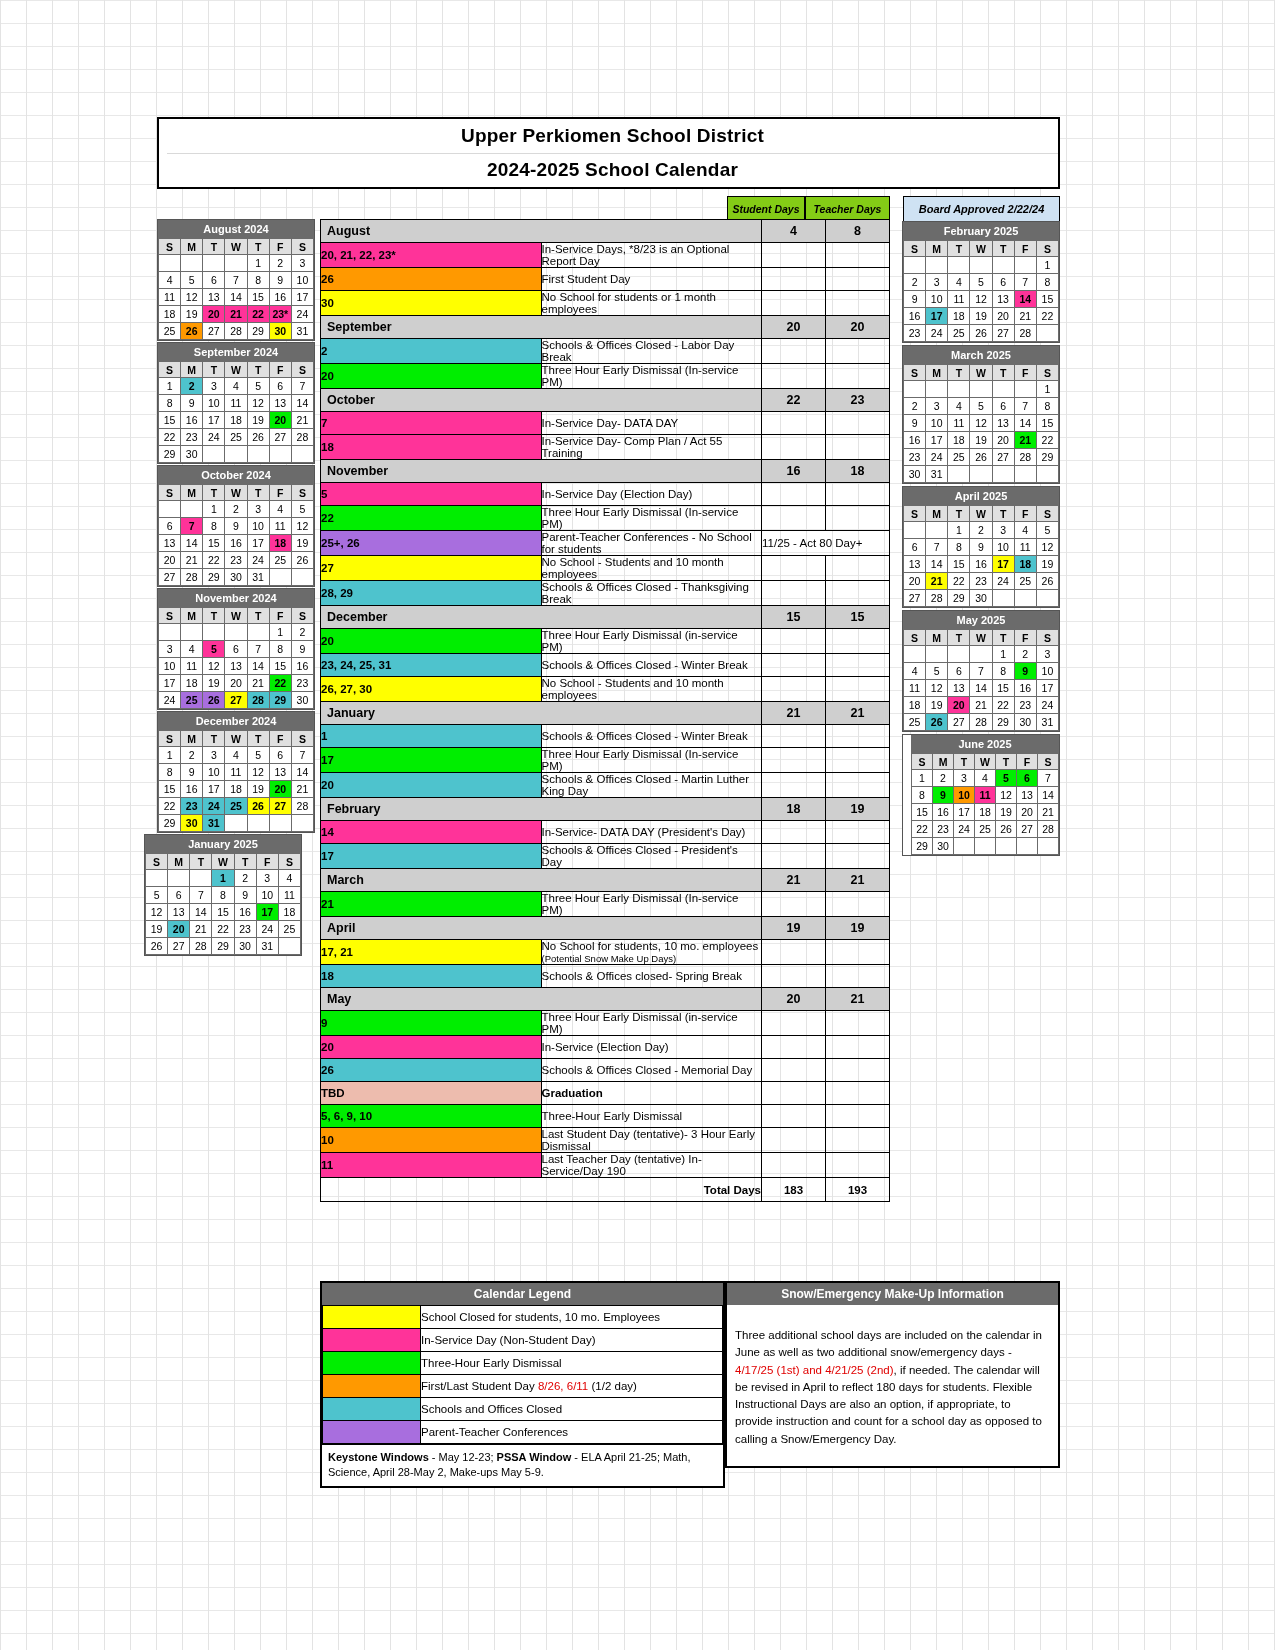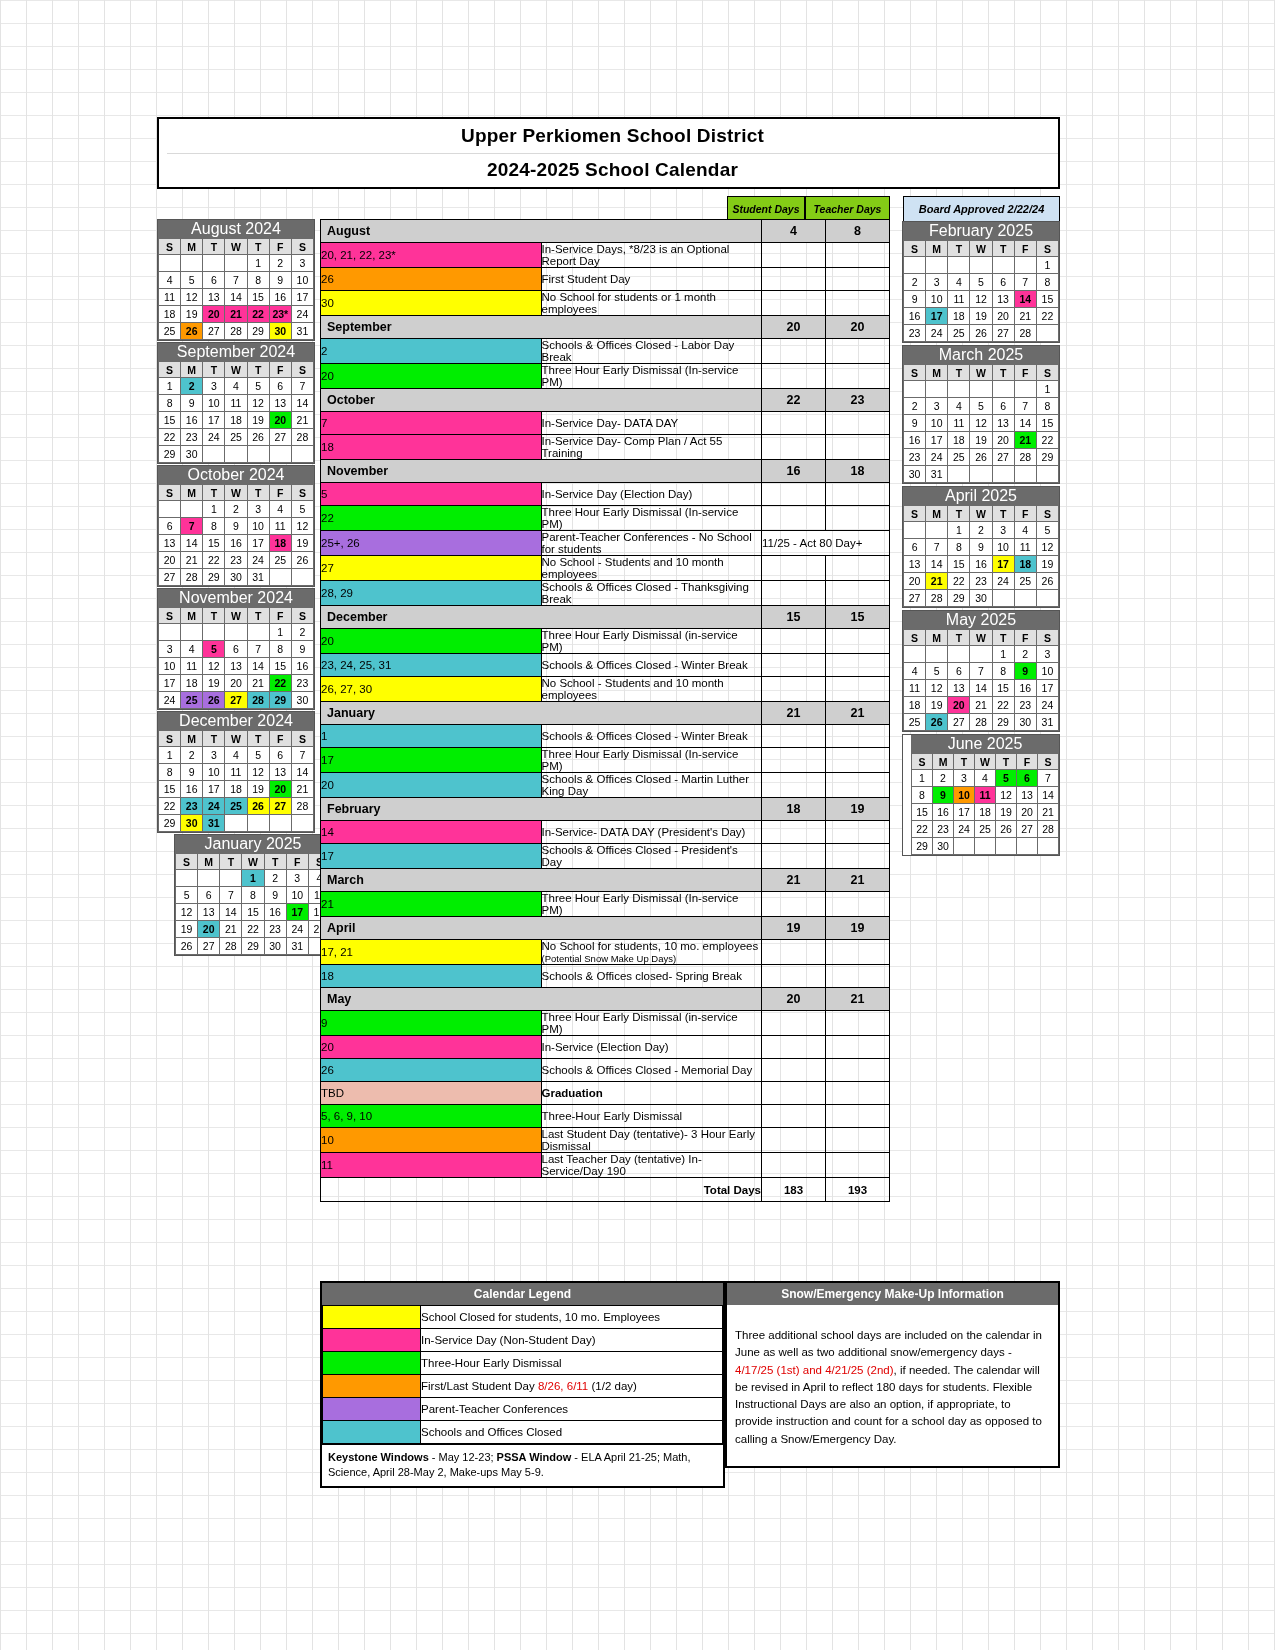--- a/index.html
+++ b/index.html
@@ -50,21 +50,21 @@
     position:absolute; left:903px; top:196px; width:157px; height:26px;
     border:1px solid #000; background:#cfe2f3;
     display:flex; align-items:center; justify-content:center;
     font-style:italic; font-weight:bold; font-size:11px;
   }
 
   
   .mini{ position:absolute; width:158px; border:1px solid #555; background:#fff; }
   .mini-title{
     background:#6b6b6b; color:#fff; text-align:center;
-    font-weight:normal; font-size:16px; height:18px; line-height:18px;
+    font-weight:bold; font-size:11px; height:18px; line-height:18px;
   }
   table.mini-tbl{ border-collapse:collapse; width:100%; table-layout:fixed; }
   table.mini-tbl th{
     background:#e0e0e0; border:1px solid #6b6b6b;
     font-size:10.5px; font-weight:bold; height:16px; padding:0; text-align:center;
   }
   table.mini-tbl td{
     border:1px solid #6b6b6b; height:17px; padding:0;
     text-align:center; font-size:10.5px; background:#fff;
   }
@@ -83,21 +83,21 @@
   .events{
     position:absolute; left:320px; top:219px; width:570px;
     border-collapse:collapse; table-layout:fixed;
   }
   .events td{ border:1px solid #000; padding:0; font-size:11.5px; height:23px; }
   .ev-month td{
     background:#cfcfcf; font-weight:bold; font-size:12.5px;
   }
   .ev-month .m-name{ padding-left:6px; }
   .ev-month .m-num{ text-align:center; }
-  .ev-days{ width:98px; font-weight:normal; padding-left:5px; white-space:nowrap;margin-left:32px; }
+  .ev-days{ width:98px; font-weight:bold; padding-left:5px; white-space:nowrap;margin-left:32px; }
   .ev-desc{ padding-left:6px; }
   .ev-sd{ width:64px; text-align:center; }
   .ev-td{ width:64px; text-align:center; font-size:11px; }
   .ev-note{ text-align:left; font-size:11px; }
   .small-note{ font-size:9.5px; }
   .total-row td{ font-weight:bold; height:24px; }
   .total-label{ text-align:right; padding-right:8px; font-size:12.5px; }
   .total-val{ text-align:center; font-size:11.5px; }
   .bold-desc{ font-weight:bold; }
 
@@ -456,21 +456,21 @@
               <td class="c-yellow hl">30</td>
               <td class="c-teal hl">31</td>
               <td></td>
               <td></td>
               <td></td>
               <td></td>
             </tr>
           </tbody>
         </table>
       </div>
-      <div class="mini" style="left: 174px; top: 834px;">
+      <div class="mini" style="left: 144px; top: 834px;">
         <div class="mini-title">January 2025</div>
         <table class="mini-tbl">
           <thead>
             <tr>
               <th>S</th>
               <th>M</th>
               <th>T</th>
               <th>W</th>
               <th>T</th>
               <th>F</th>
@@ -1108,26 +1108,26 @@
           </tr>
           <tr>
             <td class="sw c-green"></td>
             <td class="lg-txt"><span>Three-Hour Early Dismissal</span></td>
           </tr>
           <tr>
             <td class="sw c-orange"></td>
             <td class="lg-txt"><span>First/Last Student Day </span><span class="red">8/26, 6/11</span><span> (1/2 day)</span></td>
           </tr>
           <tr>
+            <td class="sw c-teal"></td>
+            <td class="lg-txt"><span>Schools and Offices Closed</span></td>
+          </tr>
+          <tr>
             <td class="sw c-purple"></td>
             <td class="lg-txt"><span>Parent-Teacher Conferences</span></td>
-          </tr>
-          <tr>
-            <td class="sw c-teal"></td>
-            <td class="lg-txt"><span>Schools and Offices Closed</span></td>
           </tr>
         </tbody>
     </table>
     <div class="keynote">
       <span style="font-weight:bold">Keystone Windows</span><span> - May 12-23; </span><span style="font-weight:bold">PSSA Window</span><span> - ELA April 21-25; Math, Science, April 28-May 2, Make-ups May 5-9.</span>
     </div>
   </div>
 
   <div class="snow">
     <div class="snow-hdr">Snow/Emergency Make-Up Information</div>

